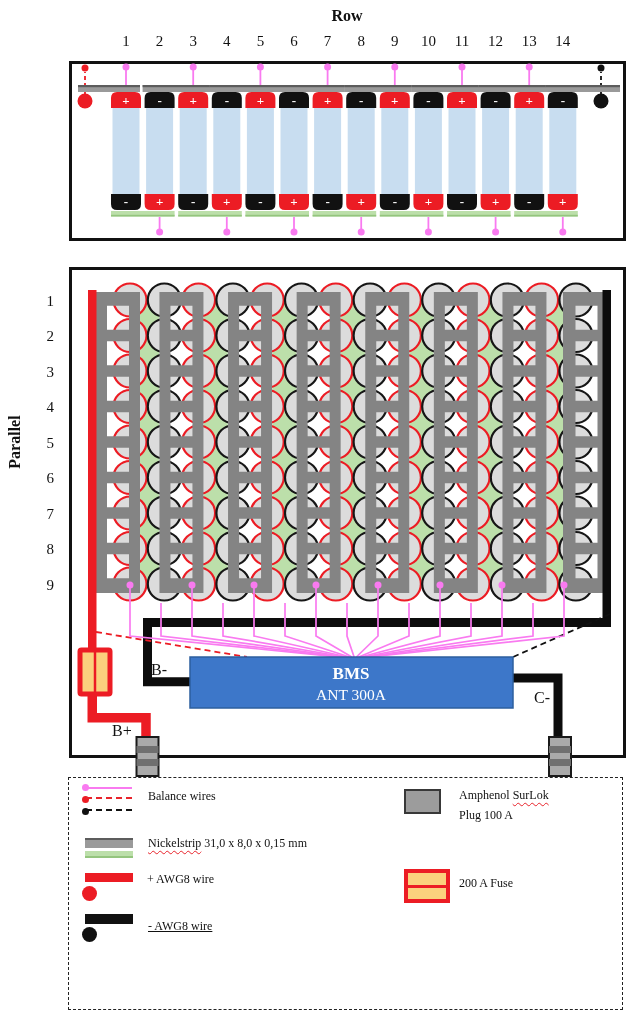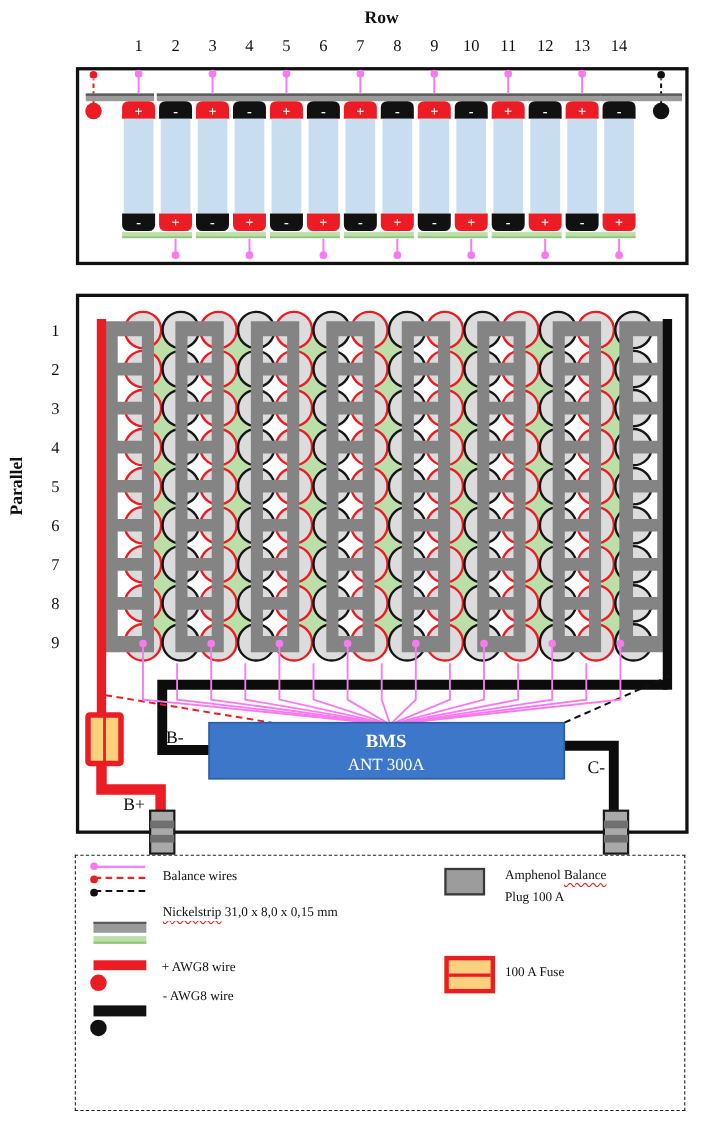--- a/index.html
+++ b/index.html
@@ -382,32 +382,32 @@
     <div class="dot abs" style="left:13px;top:6px;width:7px;height:7px;background:#f97af0"></div>
     <div class="abs" style="left:17px;top:8.5px;width:46px;height:2.5px;background:#f97af0"></div>
     <div class="dot abs" style="left:13px;top:18px;width:7px;height:7px;background:#ec1c24"></div>
     <div class="abs dashred" style="left:17px;top:19px;width:46px;height:0"></div>
     <div class="dot abs" style="left:13px;top:30px;width:7px;height:7px;background:#111"></div>
     <div class="abs dashblk" style="left:17px;top:31px;width:46px;height:0"></div>
     <div class="lbl" style="left:79px;top:11px;">Balance wires</div>
 
     <div class="abs" style="left:16px;top:60px;width:48px;height:8px;background:#9a9a9a;border-top:2.5px solid #5c5c5c"></div>
     <div class="abs" style="left:16px;top:73px;width:48px;height:5px;background:#bcdfaa;border-bottom:2px solid #94c57e"></div>
-    <div class="lbl" style="left:79px;top:44px;"><span class="squig">Nickelstrip</span><span> 31,0 x 8,0 x 0,15 mm</span></div>
+    <div class="lbl" style="left:79px;top:58px;"><span class="squig">Nickelstrip</span><span> 31,0 x 8,0 x 0,15 mm</span></div>
 
     <div class="abs" style="left:16px;top:95px;width:48px;height:9px;background:#ec1c24"></div>
     <div class="dot abs" style="left:13px;top:108px;width:15px;height:15px;background:#ec1c24"></div>
     <div class="lbl" style="left:78px;top:94px;">+ AWG8 wire</div>
 
     <div class="abs" style="left:16px;top:136px;width:48px;height:9.5px;background:#111"></div>
     <div class="dot abs" style="left:13px;top:149px;width:15px;height:15px;background:#111"></div>
-    <div class="lbl" style="left:79px;top:120px;">- AWG8 wire</div>
+    <div class="lbl" style="left:79px;top:141px;text-decoration:underline;">- AWG8 wire</div>
 
     <div class="abs" style="left:335px;top:11px;width:33px;height:21px;background:#9c9c9c;border:2.5px solid #383838"></div>
-    <div class="lbl" style="left:390px;top:10px;"><span>Amphenol </span><span class="squig">Balance</span></div>
+    <div class="lbl" style="left:390px;top:10px;"><span>Amphenol </span><span class="squig">SurLok</span></div>
     <div class="lbl" style="left:390px;top:30px;">Plug 100 A</div>
 
     <div class="abs" style="left:335px;top:91px;width:38px;height:26px;background:#fbd17d;border:4.5px solid #ec1c24">
       <div class="abs" style="left:0;top:11.5px;width:38px;height:3px;background:#ec1c24"></div>
     </div>
-    <div class="lbl" style="left:390px;top:98px;">100 A Fuse</div>
+    <div class="lbl" style="left:390px;top:98px;">200 A Fuse</div>
   </div>
 </div>
 
 </body></html>

